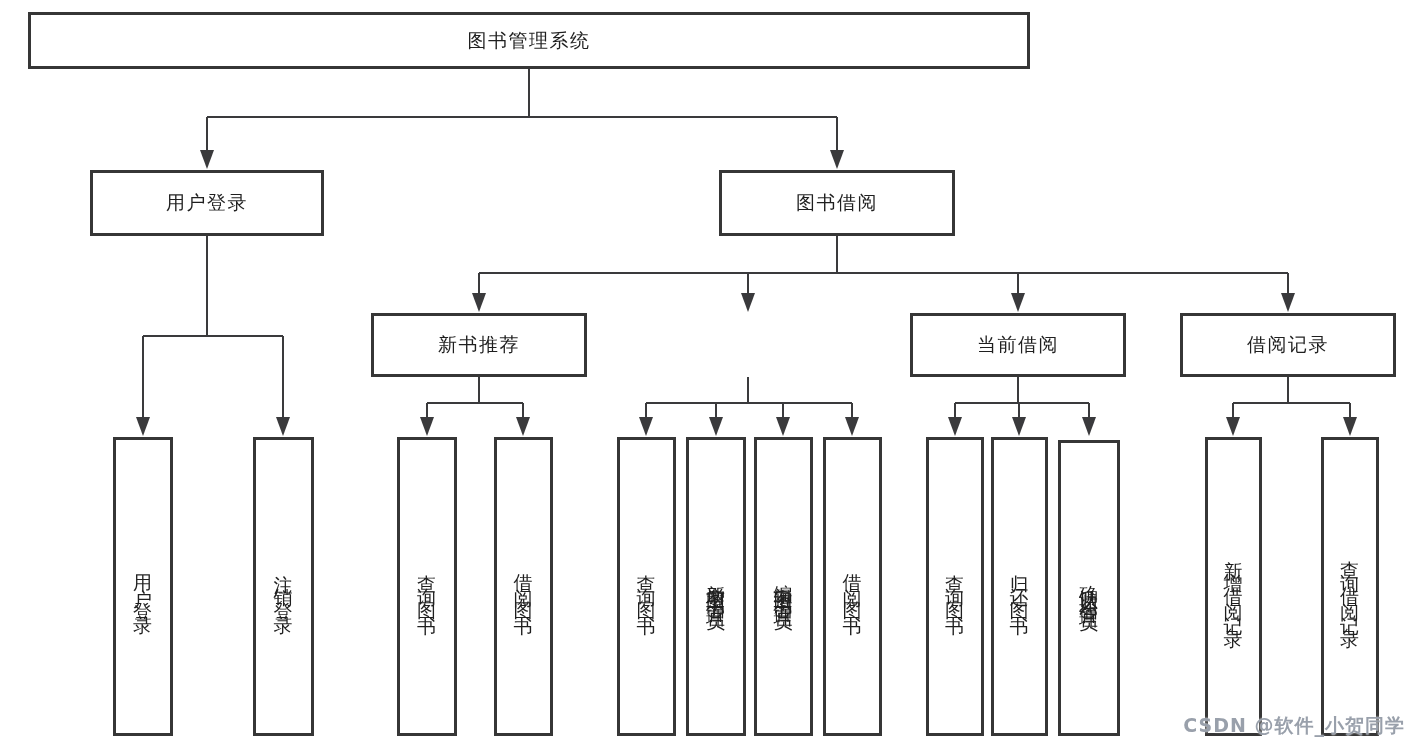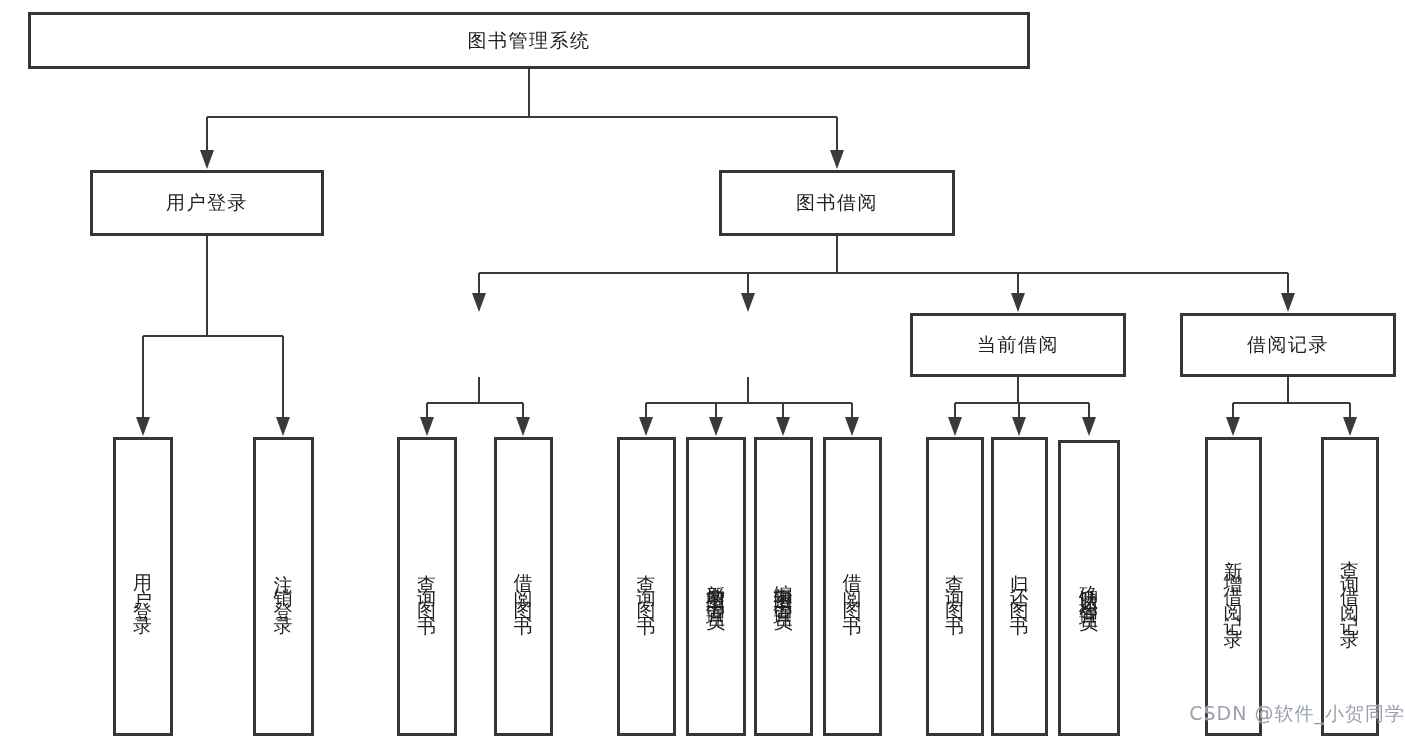--- a/index.html
+++ b/index.html
@@ -5,22 +5,22 @@
   html,body{margin:0;padding:0;background:#ffffff;}
   body{font-family:"DejaVu Sans","Liberation Sans",sans-serif;}
   #stage{position:relative;width:1405px;height:747px;background:#ffffff;overflow:hidden;margin-left:8px;}
   #wires{position:absolute;left:0;top:0;width:1405px;height:747px;}
   .node{position:absolute;box-sizing:border-box;border:3px solid #363636;background:#ffffff;
         display:flex;align-items:center;justify-content:center;color:#1f1f1f;}
   .node.h .lbl{font-size:19px;letter-spacing:1.5px;white-space:nowrap;}
   .node.v .lbl{writing-mode:vertical-rl;text-orientation:mixed;font-size:19px;
                letter-spacing:14px;line-height:1;}
   .node.v.long .lbl{letter-spacing:4px;}
-  #watermark{position:absolute;right:8px;bottom:20px;font-size:19px;letter-spacing:1px;
-             color:rgba(148,155,166,0.95);text-shadow:0 0 2px #ffffff;white-space:nowrap;}
+  #watermark{position:absolute;right:8px;bottom:8px;font-size:19px;letter-spacing:1px;
+             color:rgba(148,155,166,0.95);text-shadow:0 0 2px #ffffff;white-space:nowrap;font-weight:bold;}
 </style>
 </head>
 <body>
 
 <div id="stage">
 
   <svg id="wires" viewBox="0 0 1405 747" xmlns="http://www.w3.org/2000/svg">
     <g stroke="#3a3a3c" stroke-width="2" fill="none">
       <path d="M521 68 V117 M199 117 H829 M199 117 V151 M829 117 V151"></path>
       <path d="M199 236 V336 M135 336 H275 M135 336 V418 M275 336 V418"></path>
@@ -57,20 +57,23 @@
     <span class="lbl">图书管理系统</span>
   </div>
 
   <div class="node h" style="left:82px;top:170px;width:234px;height:66px">
     <span class="lbl">用户登录</span>
   </div>
   <div class="node h" style="left:711px;top:170px;width:236px;height:66px">
     <span class="lbl">图书借阅</span>
   </div>
 
+  <div class="node h" style="left:363px;top:313px;width:216px;height:64px">
+    <span class="lbl">新书推荐</span>
+  </div>
   <div class="node h" style="left:1172px;top:313px;width:216px;height:64px">
     <span class="lbl">借阅记录</span>
   </div>
   <div class="node h" style="left:902px;top:313px;width:216px;height:64px">
     <span class="lbl">当前借阅</span>
   </div>
 
   <div class="node v" style="left:105px;top:437px;width:60px;height:299px">
     <span class="lbl">用户登录</span>
   </div>

